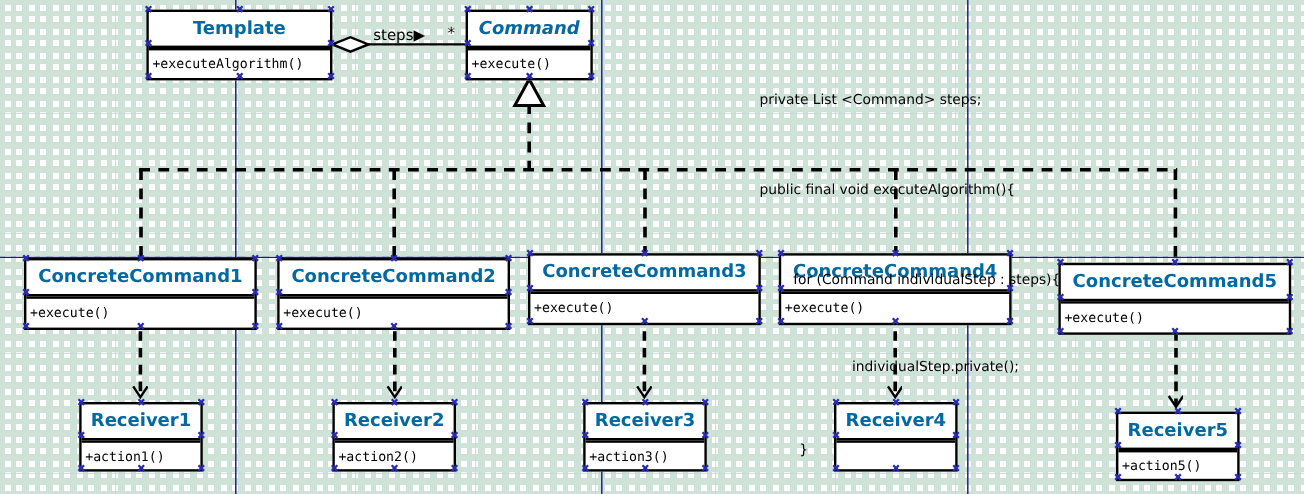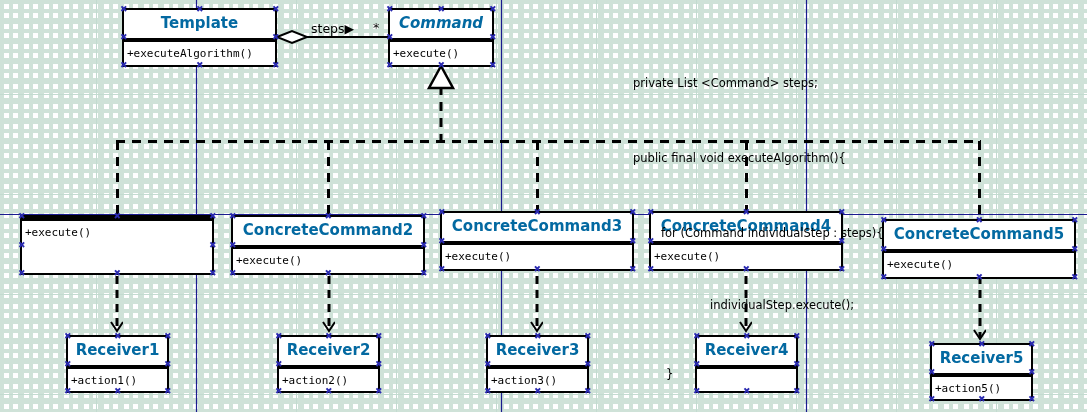--- a/index.html
+++ b/index.html
@@ -167,21 +167,21 @@
     </g>
   </svg>
 
   <div class="edge-label" style="left:311px; top:21px;">steps▶</div>
   <div class="edge-label" style="left:373px; top:20px;">*</div>
 
   <div class="code-note" style="left:633px; top:21px;">
     <div class="code-line">private List &lt;Command&gt; steps;</div>
     <div class="code-line">public final void executeAlgorithm(){</div>
     <div class="code-line" style="padding-left:28px">for (Command individualStep : steps){</div>
-    <div class="code-line" style="padding-left:77px; line-height:19px">individualStep.execute();</div>
+    <div class="code-line" style="padding-left:77px; line-height:19px">individualStep.private();</div>
     <div class="code-line" style="padding-left:33px; line-height:19px">}</div>
     
   </div>
 
   <div class="uml-class" style="left:122px; top:8px; width:155px; height:59px;">
     <div class="uml-name">Template</div>
     <div class="uml-sep"></div>
     <div class="uml-ops">+executeAlgorithm()</div>
     <div class="handles">
       <i class="h-tl">✖</i>
@@ -205,20 +205,21 @@
         <i class="h-tr">✖</i>
       <i class="h-ml">✖</i>
         <i class="h-mr">✖</i>
       <i class="h-bl">✖</i>
         <i class="h-bm">✖</i>
         <i class="h-br">✖</i>
     </div>
   </div>
 
   <div class="uml-class" style="left:20px; top:215px; width:194px; height:60px;">
+    <div class="uml-name">ConcreteCommand1</div>
     <div class="uml-sep"></div>
     <div class="uml-ops">+execute()</div>
     <div class="handles">
       <i class="h-tl">✖</i>
         <i class="h-tm">✖</i>
         <i class="h-tr">✖</i>
       <i class="h-ml">✖</i>
         <i class="h-mr">✖</i>
       <i class="h-bl">✖</i>
         <i class="h-bm">✖</i>

